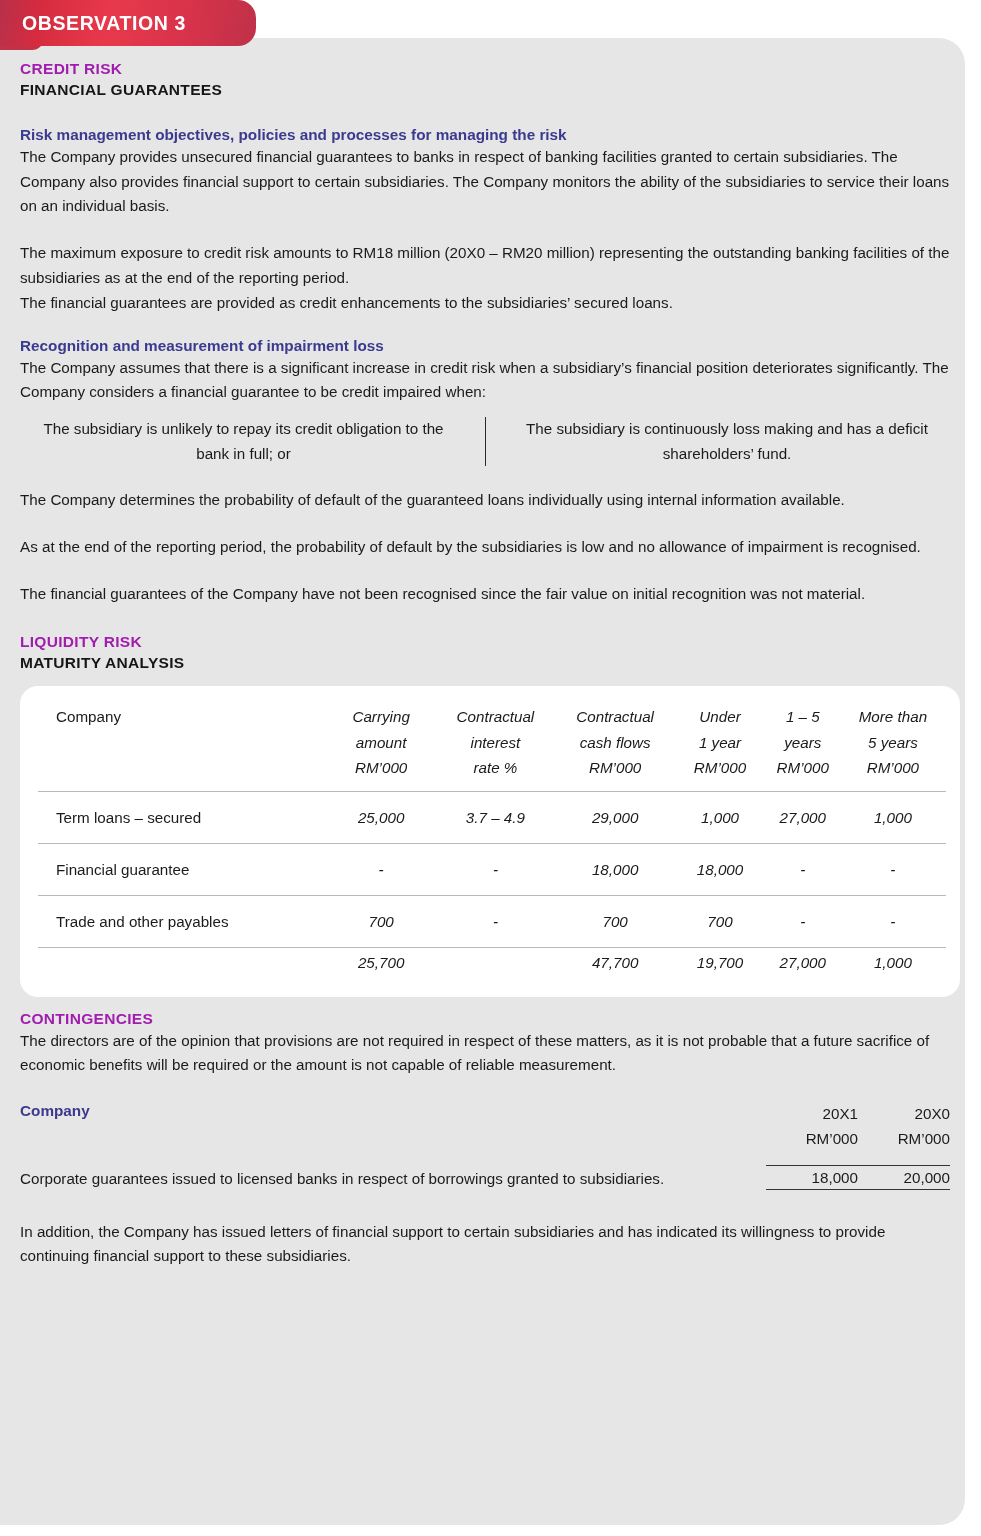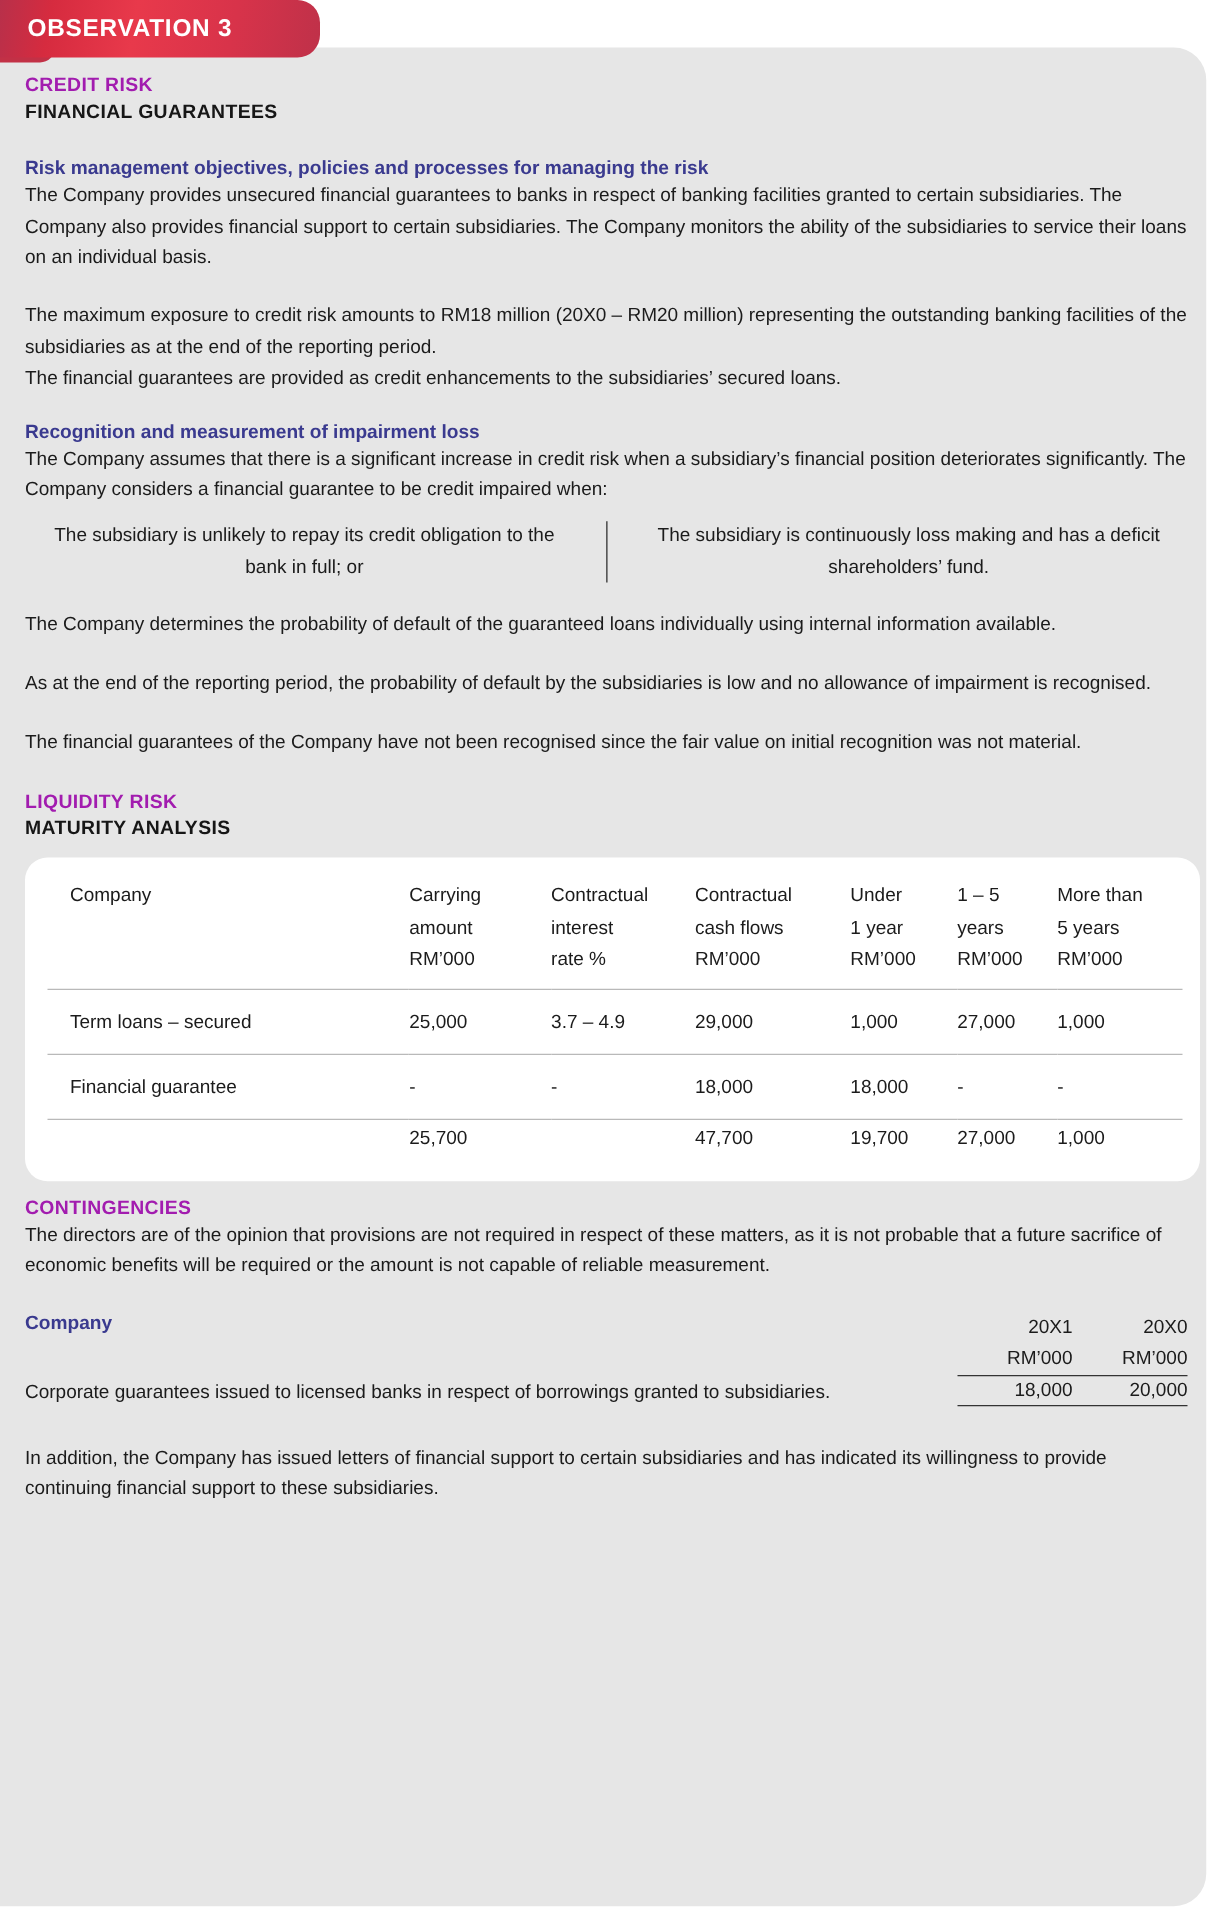--- a/index.html
+++ b/index.html
@@ -145,22 +145,23 @@
     vertical-align: top;
   }
   table.maturity th.lbl,
   table.maturity td.lbl {
     text-align: left;
     width: 290px;
     padding-left: 18px;
   }
   table.maturity th.num,
   table.maturity td.num {
-    text-align: left;
+    text-align: center;
     padding-right: 6px;
+    font-style: italic;
   }
   .col-carry  { width: 118px; }
   .col-rate   { width: 118px; }
   .col-flows  { width: 128px; }
   .col-under  { width: 88px; }
   .col-1to5   { width: 82px; }
   .col-more   { width: 104px; }
 
   .hdr-line { line-height: 1.68; }
 
@@ -188,21 +189,21 @@
     display: flex;
     text-align: right;
     color: #1b1b1b;
     font-size: 15.2px;
     line-height: 1.62;
   }
   .cont-years .yc { width: 92px; text-align: right; }
   .cont-body {
     display: flex;
     align-items: flex-start;
-    margin-top: 3px;
+    margin-top: 16px;
   }
   .cont-text {
     flex: 1;
     color: #1b1b1b;
     font-size: 15.2px;
     line-height: 1.62;
     padding-right: 20px;
   }
   .cont-values {
     display: flex;
@@ -329,20 +330,29 @@
               <td class="num">1,000</td>
               <td class="num">27,000</td>
               <td class="num">1,000</td>
             </tr>
             <tr class="data rule-top">
               <td class="lbl">Financial guarantee</td>
               <td class="num">-</td>
               <td class="num">-</td>
               <td class="num">18,000</td>
               <td class="num">18,000</td>
+              <td class="num">-</td>
+              <td class="num">-</td>
+            </tr>
+            <tr class="data rule-top">
+              <td class="lbl">Trade and other payables</td>
+              <td class="num">700</td>
+              <td class="num">-</td>
+              <td class="num">700</td>
+              <td class="num">700</td>
               <td class="num">-</td>
               <td class="num">-</td>
             </tr>
             <tr class="total rule-top">
               <td class="lbl"></td>
               <td class="num">25,700</td>
               <td class="num"></td>
               <td class="num">47,700</td>
               <td class="num">19,700</td>
               <td class="num">27,000</td>

